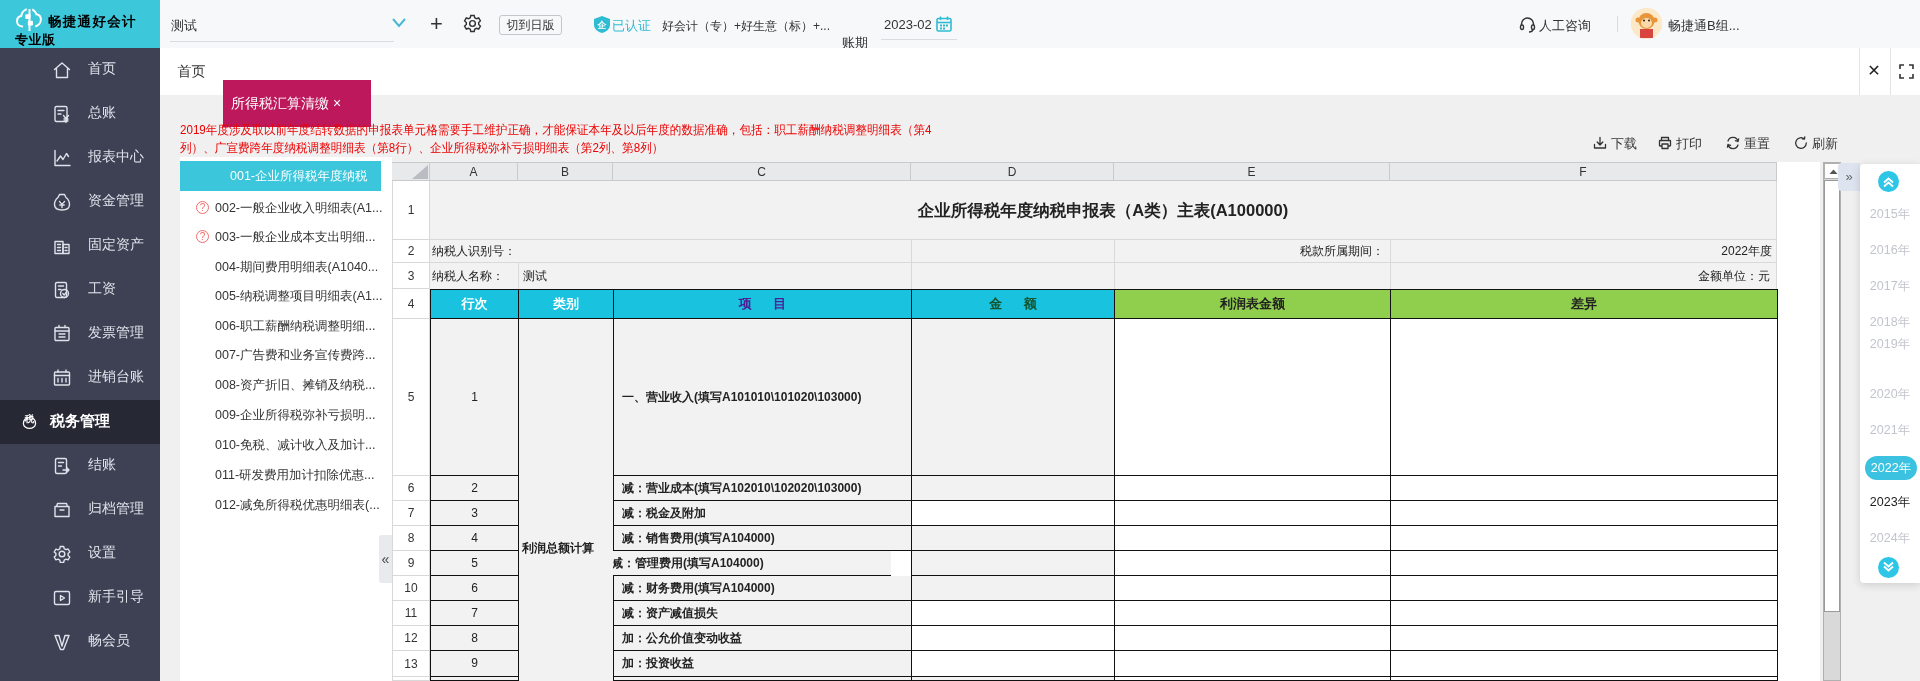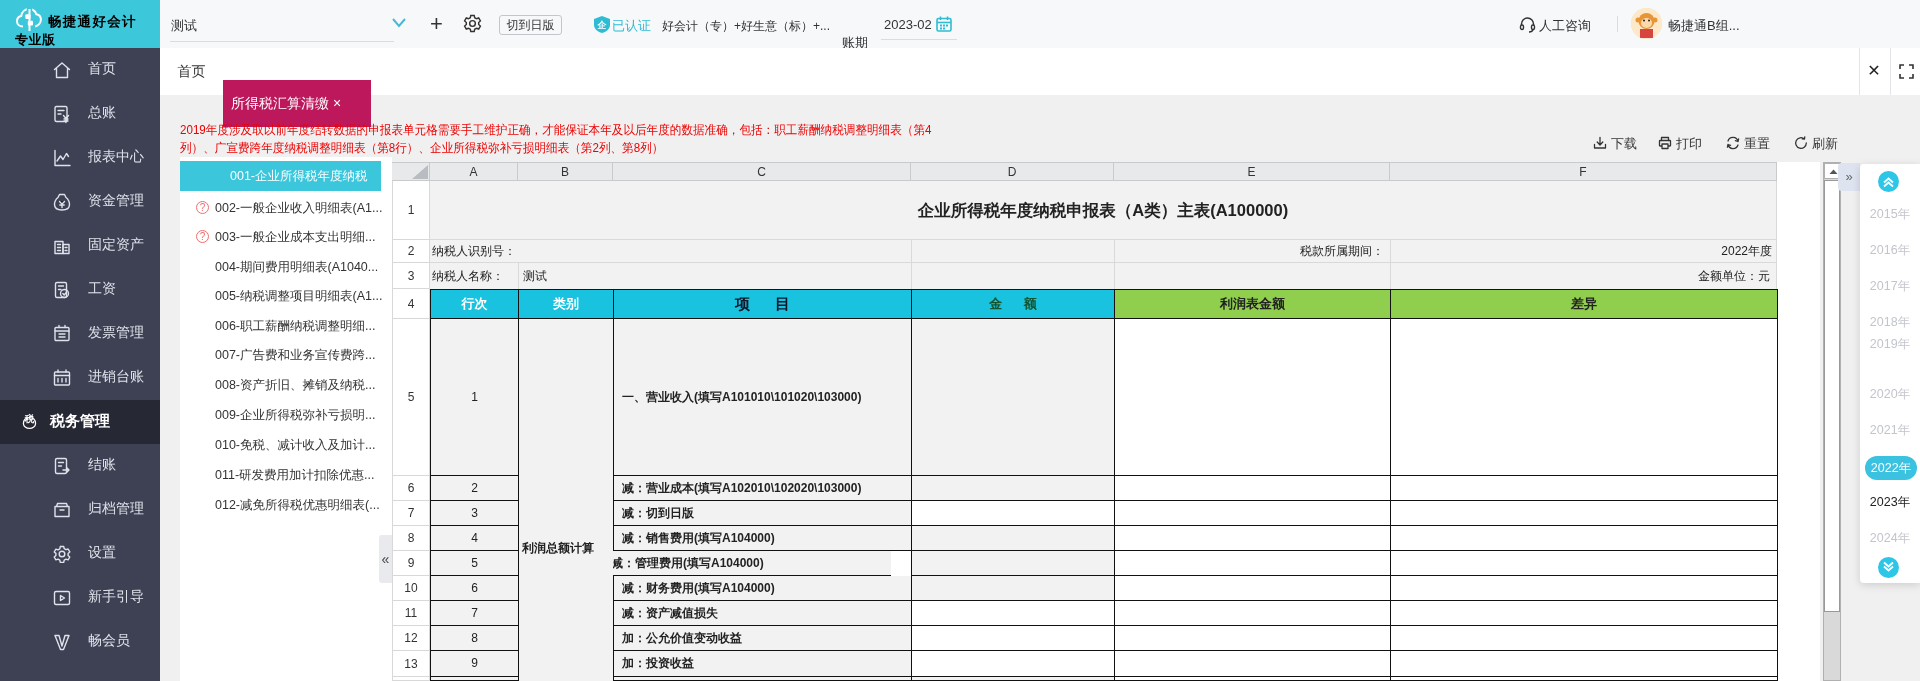--- a/index.html
+++ b/index.html
@@ -326,37 +326,37 @@
     <div class="cell gray" style="left:911px;top:240px;width:203px;height:23px;border-bottom:1px solid #d9d9d9;border-left:1px solid #d9d9d9"></div>
     <div class="cell gray" style="left:1114px;top:240px;width:276px;height:23px;border-bottom:1px solid #d9d9d9;border-left:1px solid #d9d9d9;line-height:23px;text-align:right;padding-right:6px">税款所属期间：</div>
     <div class="cell gray" style="left:1390px;top:240px;width:387px;height:23px;border-bottom:1px solid #d9d9d9;border-left:1px solid #d9d9d9;border-right:1px solid #d9d9d9;line-height:23px;text-align:right;padding-right:4px">2022年度</div>
     <div class="cell gray" style="left:430px;top:263px;width:88px;height:26px;line-height:26px;padding-left:2px">纳税人名称：</div>
     <div class="cell gray" style="left:518px;top:263px;width:393px;height:26px;border-left:1px solid #d9d9d9;line-height:26px;padding-left:4px">测试</div>
     <div class="cell gray" style="left:911px;top:263px;width:203px;height:26px;border-left:1px solid #d9d9d9"></div>
     <div class="cell gray" style="left:1114px;top:263px;width:276px;height:26px;border-left:1px solid #d9d9d9"></div>
     <div class="cell gray" style="left:1390px;top:263px;width:387px;height:26px;border-left:1px solid #d9d9d9;border-right:1px solid #d9d9d9;line-height:26px;text-align:right;padding-right:6px">金额单位：元</div>
     <div class="cell bold" style="left:430px;top:289px;width:88px;height:30px;background:#19c3df;color:#fff;border:1px solid #111;border-right:none;font-size:13px;text-align:center;line-height:28px">行次</div>
     <div class="cell bold" style="left:518px;top:289px;width:95px;height:30px;background:#19c3df;color:#fff;border:1px solid #111;border-right:none;font-size:13px;text-align:center;line-height:28px">类别</div>
-    <div class="cell bold" style="left:613px;top:289px;width:298px;height:30px;background:#19c3df;color:#0f172a;border:1px solid #111;border-right:none;font-size:15px;text-align:center;line-height:28px">项&nbsp;&nbsp;&nbsp;&nbsp;&nbsp;&nbsp;目</div>
+    <div class="cell bold" style="left:613px;top:289px;width:298px;height:30px;background:#19c3df;color:#4c1d95;border:1px solid #111;border-right:none;font-size:13px;text-align:center;line-height:28px">项&nbsp;&nbsp;&nbsp;&nbsp;&nbsp;&nbsp;目</div>
     <div class="cell bold" style="left:911px;top:289px;width:203px;height:30px;background:#19c3df;color:#14532d;border:1px solid #111;border-right:none;font-size:13px;text-align:center;line-height:28px">金&nbsp;&nbsp;&nbsp;&nbsp;&nbsp;&nbsp;额</div>
     <div class="cell bold" style="left:1114px;top:289px;width:276px;height:30px;background:#90ce4d;color:#222;border:1px solid #111;border-right:none;font-size:13px;text-align:center;line-height:28px">利润表金额</div>
     <div class="cell bold" style="left:1390px;top:289px;width:387px;height:30px;background:#90ce4d;color:#222;border:1px solid #111;border-right:none;font-size:13px;text-align:center;line-height:28px">差异</div>
     <div class="abs" style="left:1777px;top:289px;width:1px;height:392px;background:#111"></div>
     <div class="cell gray" style="left:430px;top:319px;width:88px;height:157px;border-left:1px solid #111;border-bottom:1px solid #111;text-align:center;line-height:156px">1</div>
     <div class="cell gray bold" style="left:613px;top:319px;width:298px;height:157px;border-left:1px solid #111;border-bottom:1px solid #111;line-height:156px;padding-left:8px;overflow:hidden">一、营业收入(填写A101010\101020\103000)</div>
     <div class="cell gray" style="left:911px;top:319px;width:203px;height:157px;border-left:1px solid #111;border-bottom:1px solid #111"></div>
     <div class="cell white" style="left:1114px;top:319px;width:276px;height:157px;border-left:1px solid #111;border-bottom:1px solid #111"></div>
     <div class="cell white" style="left:1390px;top:319px;width:387px;height:157px;border-left:1px solid #111;border-bottom:1px solid #111"></div>
     <div class="cell gray" style="left:430px;top:476px;width:88px;height:25px;border-left:1px solid #111;border-bottom:1px solid #111;text-align:center;line-height:24px">2</div>
     <div class="cell gray bold" style="left:613px;top:476px;width:298px;height:25px;border-left:1px solid #111;border-bottom:1px solid #111;line-height:24px;padding-left:8px;overflow:hidden">减：营业成本(填写A102010\102020\103000)</div>
     <div class="cell gray" style="left:911px;top:476px;width:203px;height:25px;border-left:1px solid #111;border-bottom:1px solid #111"></div>
     <div class="cell white" style="left:1114px;top:476px;width:276px;height:25px;border-left:1px solid #111;border-bottom:1px solid #111"></div>
     <div class="cell white" style="left:1390px;top:476px;width:387px;height:25px;border-left:1px solid #111;border-bottom:1px solid #111"></div>
     <div class="cell gray" style="left:430px;top:501px;width:88px;height:25px;border-left:1px solid #111;border-bottom:1px solid #111;text-align:center;line-height:24px">3</div>
-    <div class="cell gray bold" style="left:613px;top:501px;width:298px;height:25px;border-left:1px solid #111;border-bottom:1px solid #111;line-height:24px;padding-left:8px;overflow:hidden">减：切到日版</div>
+    <div class="cell gray bold" style="left:613px;top:501px;width:298px;height:25px;border-left:1px solid #111;border-bottom:1px solid #111;line-height:24px;padding-left:8px;overflow:hidden">减：税金及附加</div>
     <div class="cell white" style="left:911px;top:501px;width:203px;height:25px;border-left:1px solid #111;border-bottom:1px solid #111"></div>
     <div class="cell white" style="left:1114px;top:501px;width:276px;height:25px;border-left:1px solid #111;border-bottom:1px solid #111"></div>
     <div class="cell white" style="left:1390px;top:501px;width:387px;height:25px;border-left:1px solid #111;border-bottom:1px solid #111"></div>
     <div class="cell gray" style="left:430px;top:526px;width:88px;height:25px;border-left:1px solid #111;border-bottom:1px solid #111;text-align:center;line-height:24px">4</div>
     <div class="cell gray bold" style="left:613px;top:526px;width:298px;height:25px;border-left:1px solid #111;border-bottom:1px solid #111;line-height:24px;padding-left:8px;overflow:hidden">减：销售费用(填写A104000)</div>
     <div class="cell gray" style="left:911px;top:526px;width:203px;height:25px;border-left:1px solid #111;border-bottom:1px solid #111"></div>
     <div class="cell white" style="left:1114px;top:526px;width:276px;height:25px;border-left:1px solid #111;border-bottom:1px solid #111"></div>
     <div class="cell white" style="left:1390px;top:526px;width:387px;height:25px;border-left:1px solid #111;border-bottom:1px solid #111"></div>
     <div class="cell gray" style="left:430px;top:551px;width:88px;height:25px;border-left:1px solid #111;border-bottom:1px solid #111;text-align:center;line-height:24px">5</div>
     <div class="cell gray bold" style="left:593px;top:551px;width:298px;height:25px;border-left:1px solid #111;border-bottom:1px solid #111;line-height:24px;padding-left:17px;overflow:hidden">减：管理费用(填写A104000)</div>

